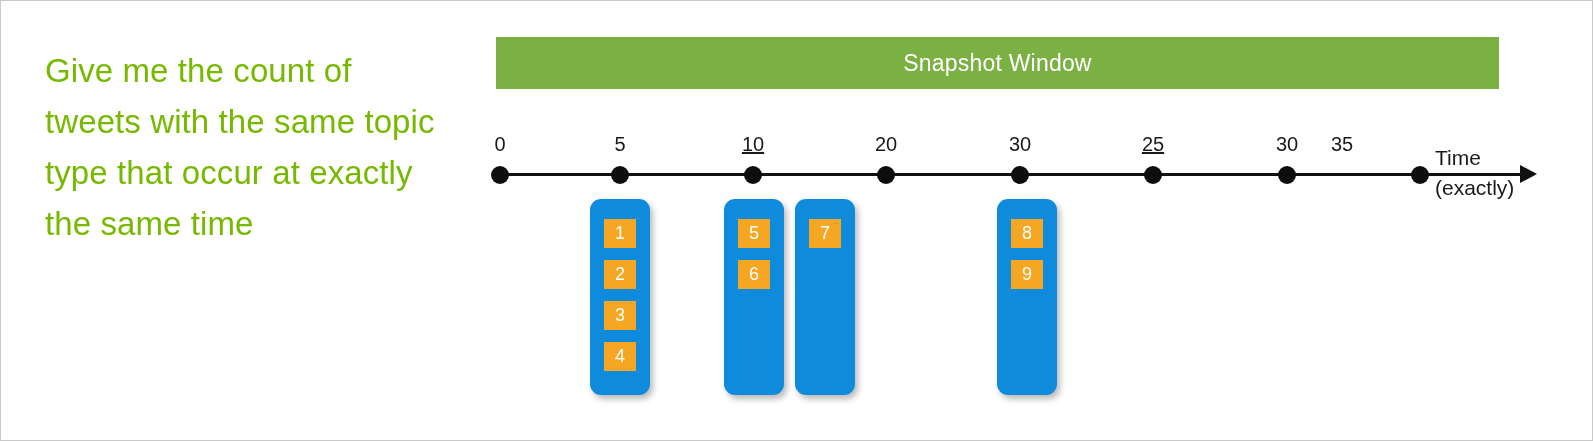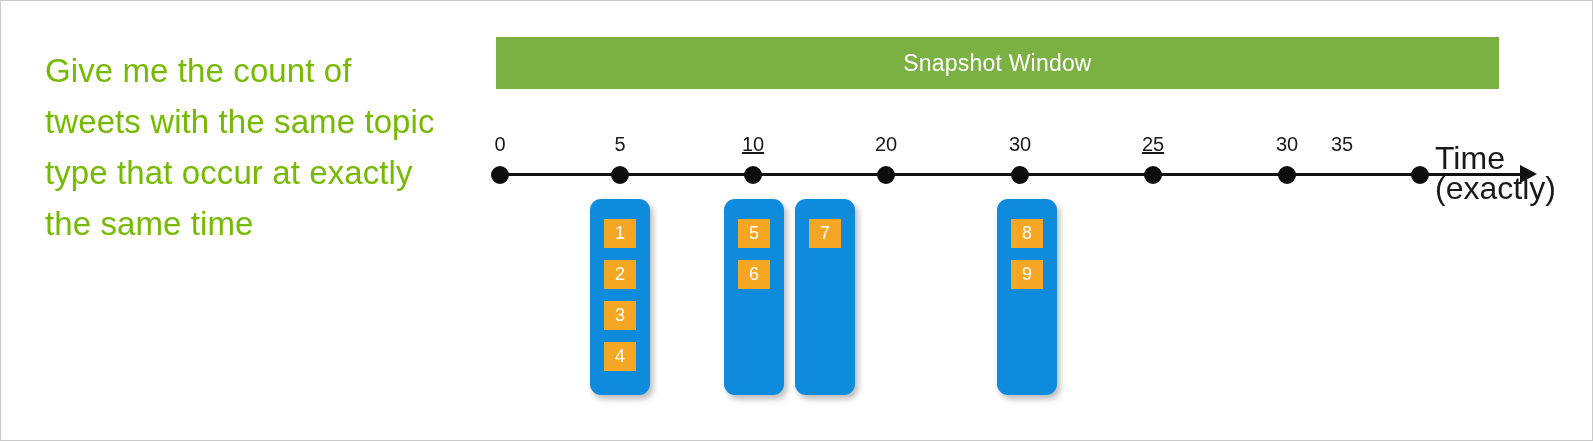--- a/index.html
+++ b/index.html
@@ -93,21 +93,21 @@
     height: 0;
     border-top: 9px solid transparent;
     border-bottom: 9px solid transparent;
     border-left: 17px solid #111111;
   }
   #axis-title {
     position: absolute;
     left: 1434px;
     top: 142px;
     color: #1a1a1a;
-    font-size: 32px;
+    font-size: 21px;
     line-height: 30px;
     font-family: "Liberation Sans", sans-serif;
     text-align: left;
   }
 
   
   .event-column {
     position: absolute;
     background: #0f8bdd;
     border-radius: 11px;

